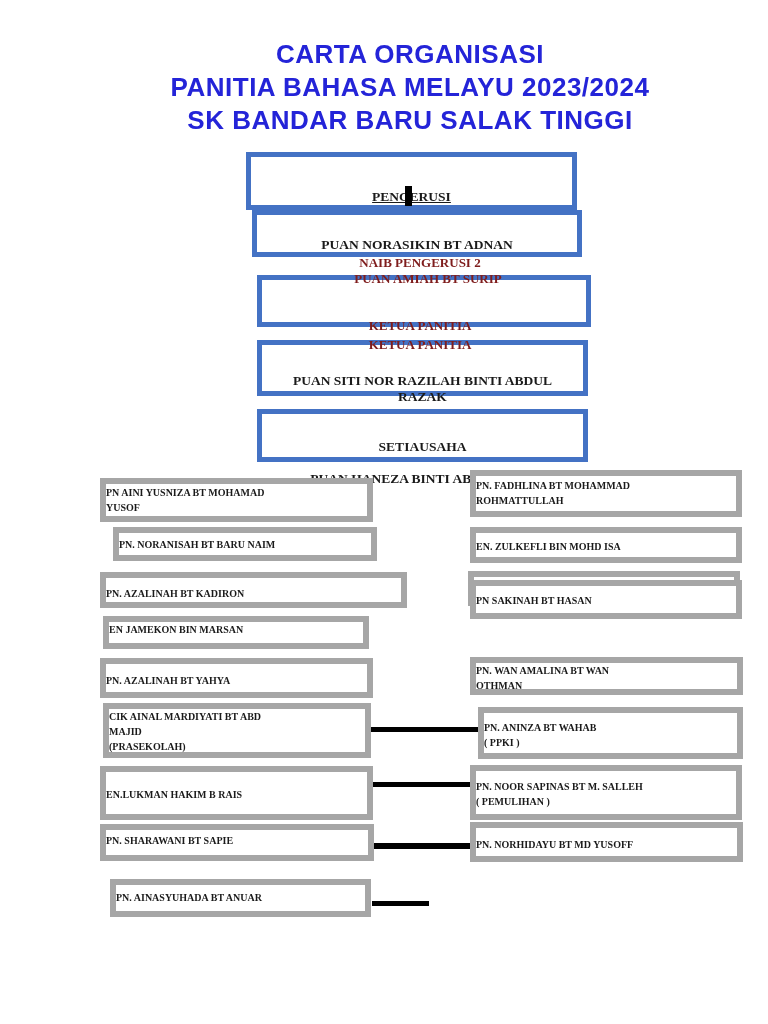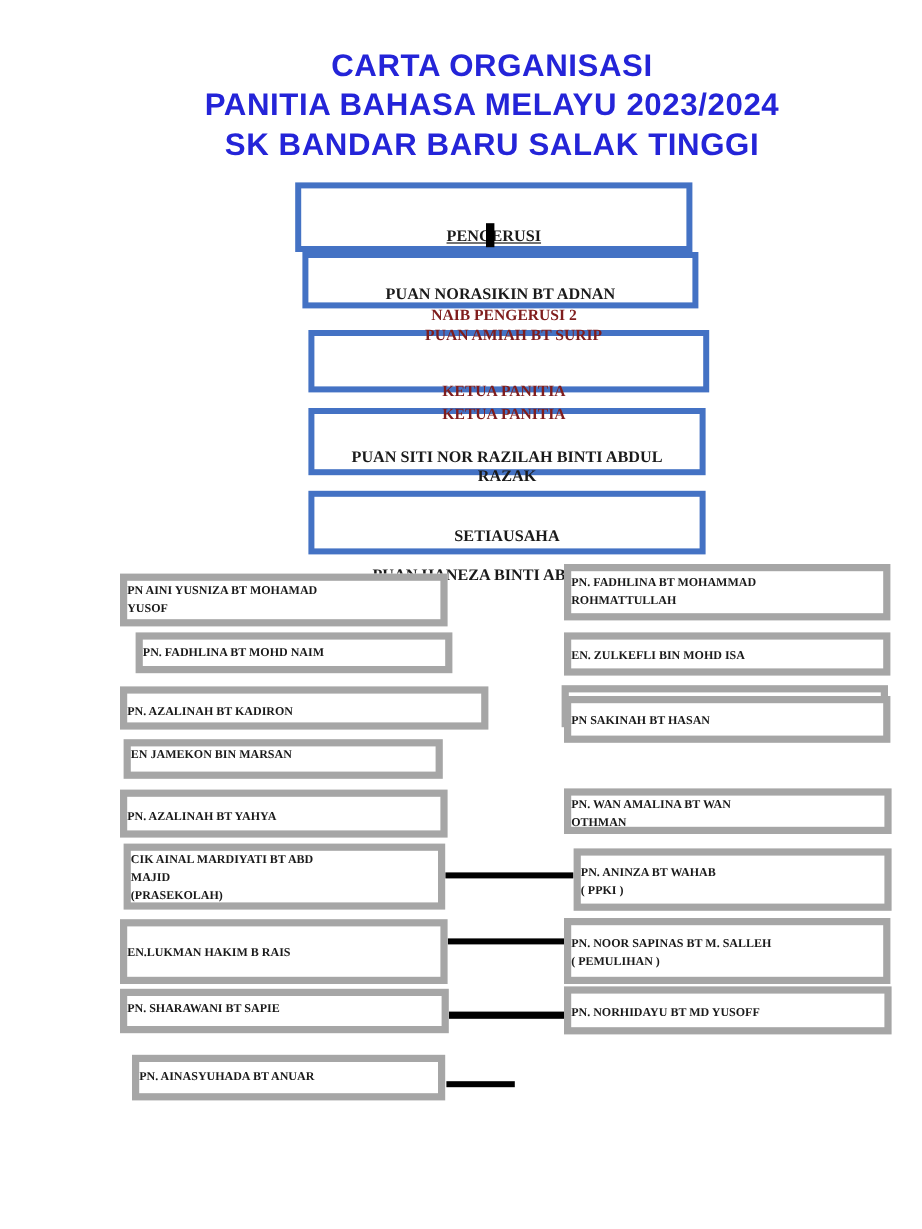--- a/index.html
+++ b/index.html
@@ -70,21 +70,21 @@
 RAZAK</div>
   </div>
 
   <div class="bluebox" style="left:257px;top:409px;width:331px;height:53px;padding-top:9px;">
     <div>SETIAUSAHA</div>
     <div>PUAN HANEZA BINTI ABDUL AZIZ</div>
   </div>
 
   <div class="graybox" style="left:100px;top:478px;width:273px;height:44px;padding-top:1px;">PN AINI YUSNIZA BT MOHAMAD
 YUSOF</div>
-  <div class="graybox" style="left:113px;top:527px;width:264px;height:34px;padding-top:4px;">PN. FADHLINA BT MOHD NAIM</div>
+  <div class="graybox" style="left:113px;top:527px;width:264px;height:34px;padding-top:4px;">PN. NORANISAH BT BARU NAIM</div>
   <div class="graybox" style="left:100px;top:572px;width:307px;height:36px;padding-top:8px;">PN. AZALINAH BT KADIRON</div>
   <div class="graybox" style="left:103px;top:616px;width:266px;height:33px;padding-top:0px;">EN JAMEKON BIN MARSAN</div>
   <div class="graybox" style="left:100px;top:658px;width:273px;height:40px;padding-top:9px;">PN. AZALINAH BT YAHYA</div>
   <div class="graybox" style="left:103px;top:703px;width:268px;height:55px;padding-top:0px;">CIK AINAL MARDIYATI BT ABD
 MAJID
 (PRASEKOLAH)</div>
   <div class="graybox" style="left:100px;top:766px;width:273px;height:54px;padding-top:15px;">EN.LUKMAN HAKIM B RAIS</div>
   <div class="graybox" style="left:100px;top:824px;width:274px;height:37px;padding-top:3px;">PN. SHARAWANI BT SAPIE</div>
   <div class="graybox" style="left:110px;top:879px;width:261px;height:38px;padding-top:5px;">PN. AINASYUHADA BT ANUAR</div>
 

